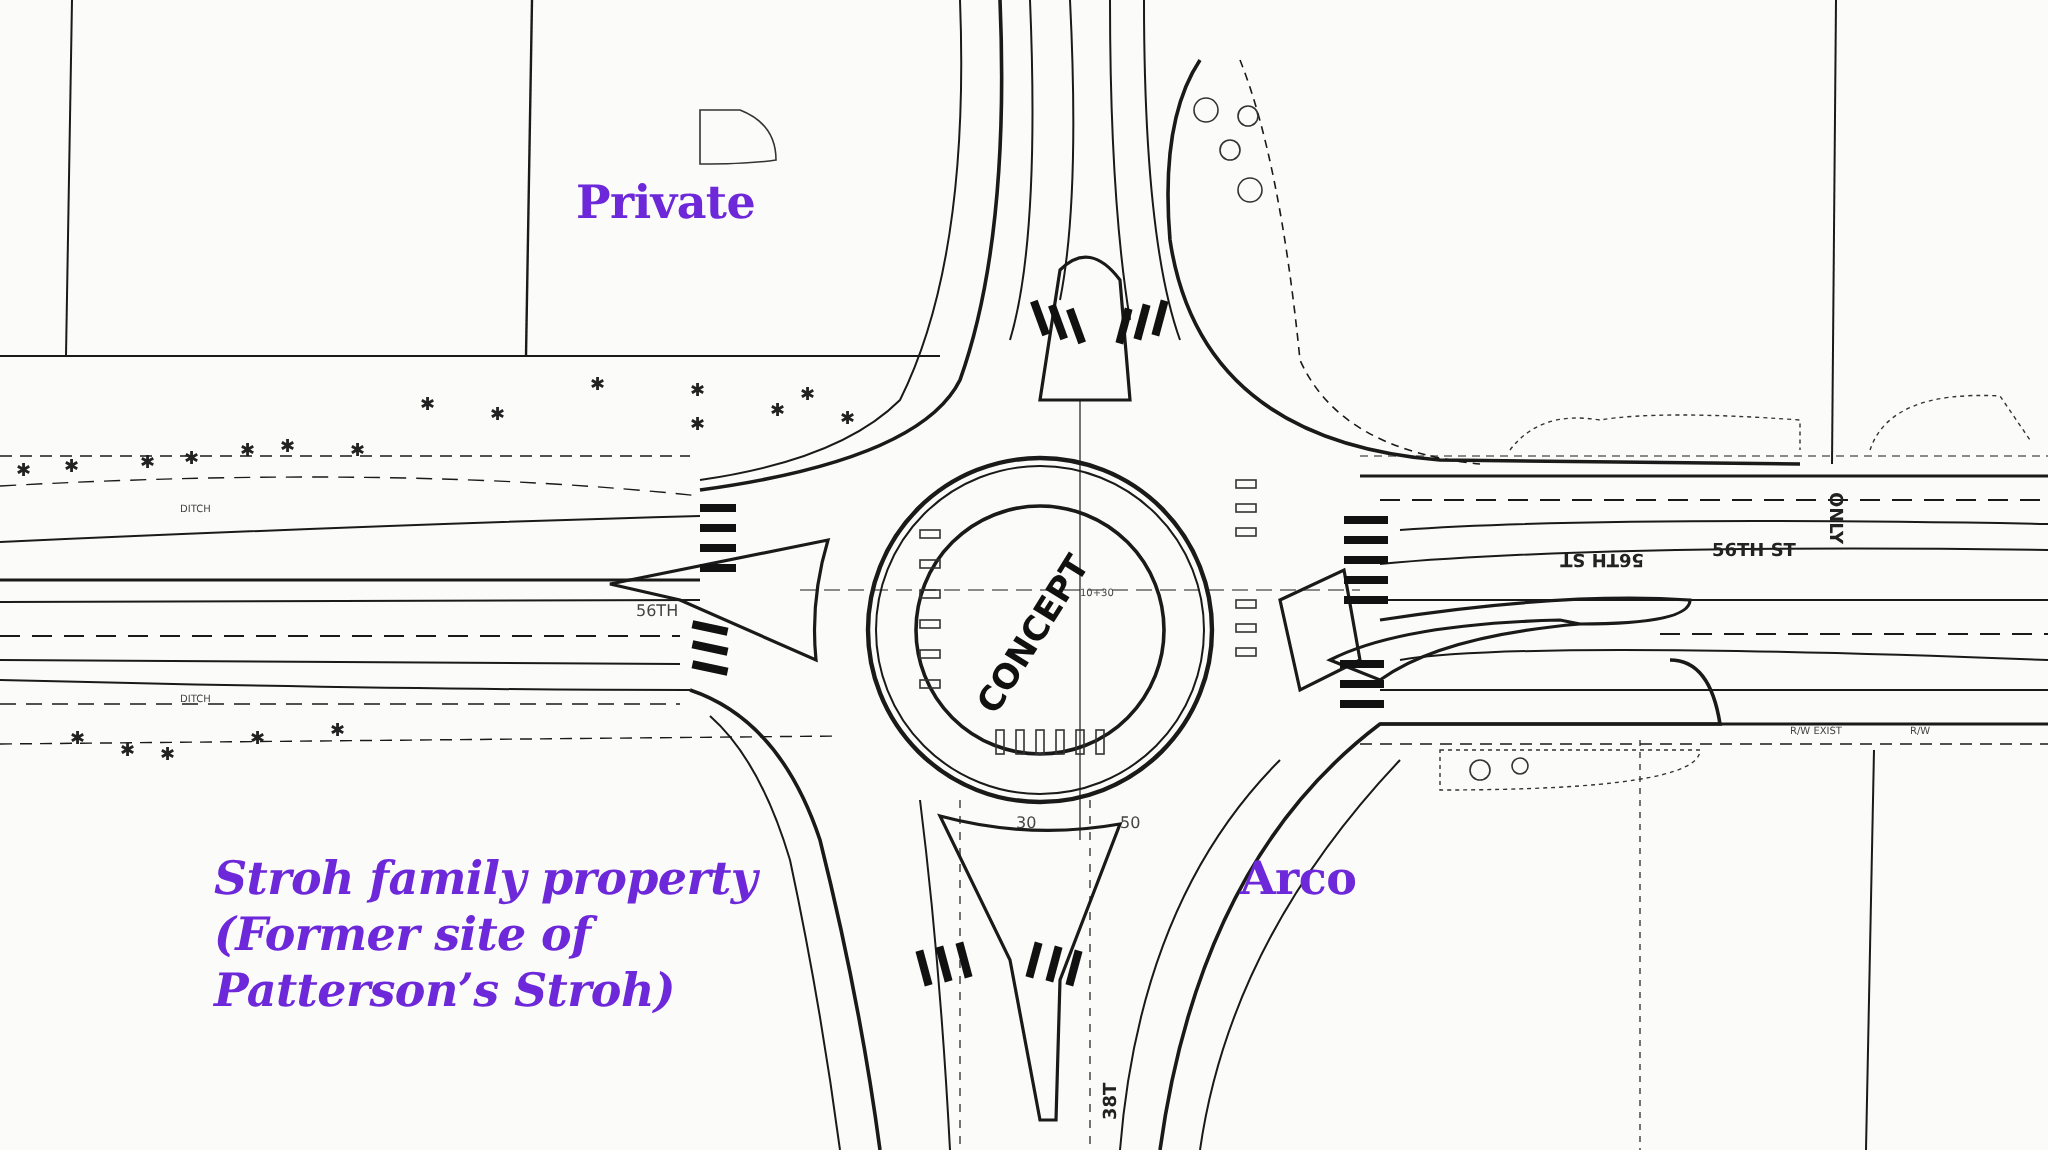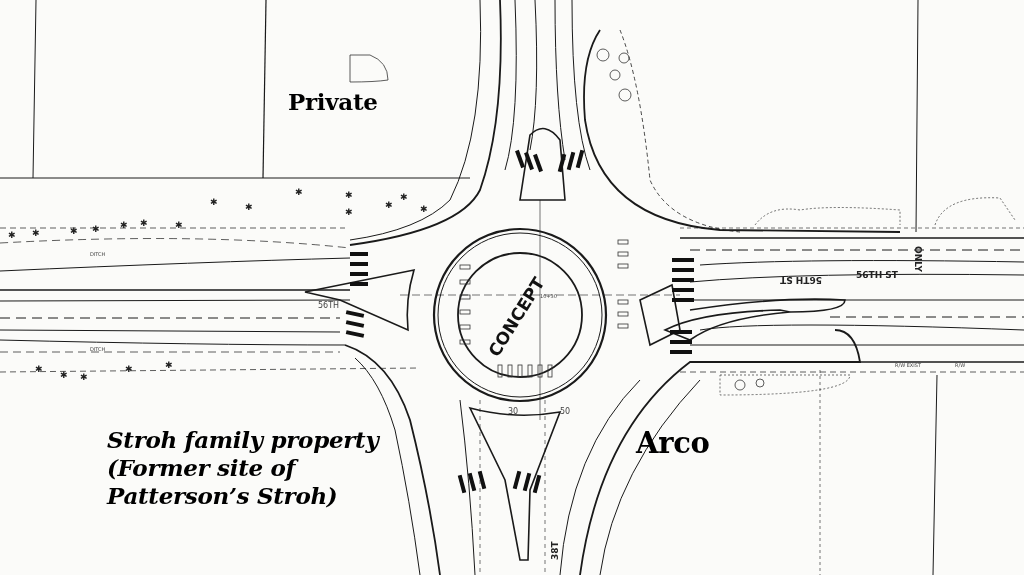--- a/index.html
+++ b/index.html
@@ -1,22 +1,22 @@
 <!DOCTYPE html>
 <html><head>
 <meta charset="utf-8">
 <style>
   html,body{margin:0;padding:0;background:#fbfbfb;}
   #root{position:relative;width:1024px;height:575px;overflow:hidden;background:#fbfbf9;}
   svg.plan{position:absolute;left:0;top:0;width:1024px;height:575px;}
-  .label{position:absolute;font-family:"DejaVu Serif","Liberation Serif",serif;font-weight:bold;color:#000000;line-height:1.22;white-space:nowrap;letter-spacing:-0.3px;}
+  .label{position:absolute;font-family:"DejaVu Serif","Liberation Serif",serif;font-weight:bold;color:#6d28d9;line-height:1.22;white-space:nowrap;letter-spacing:-0.3px;}
   .lbl-private{left:288px;top:88px;font-size:23px;}
   .lbl-pnhc{left:656px;top:83px;font-size:23px;}
   .lbl-stroh{left:107px;top:426px;font-size:23px;font-style:italic;}
-  .lbl-arco{left:636px;top:426px;font-size:29px;}
+  .lbl-arco{left:620px;top:426px;font-size:23px;}
   .small{font-family:"DejaVu Sans","Liberation Sans",sans-serif;font-size:9px;font-weight:bold;fill:#222;}
   .tiny{font-family:"DejaVu Sans","Liberation Sans",sans-serif;font-size:5px;fill:#444;}
   .concept{font-family:"DejaVu Sans","Liberation Sans",sans-serif;font-size:17px;font-weight:bold;fill:#111;}
 </style>
 </head>
 <body>
 
 <div id="root">
   <svg class="plan" viewBox="0 0 1024 575">
     <g fill="none" stroke="#1a1a1a" stroke-width="1">

